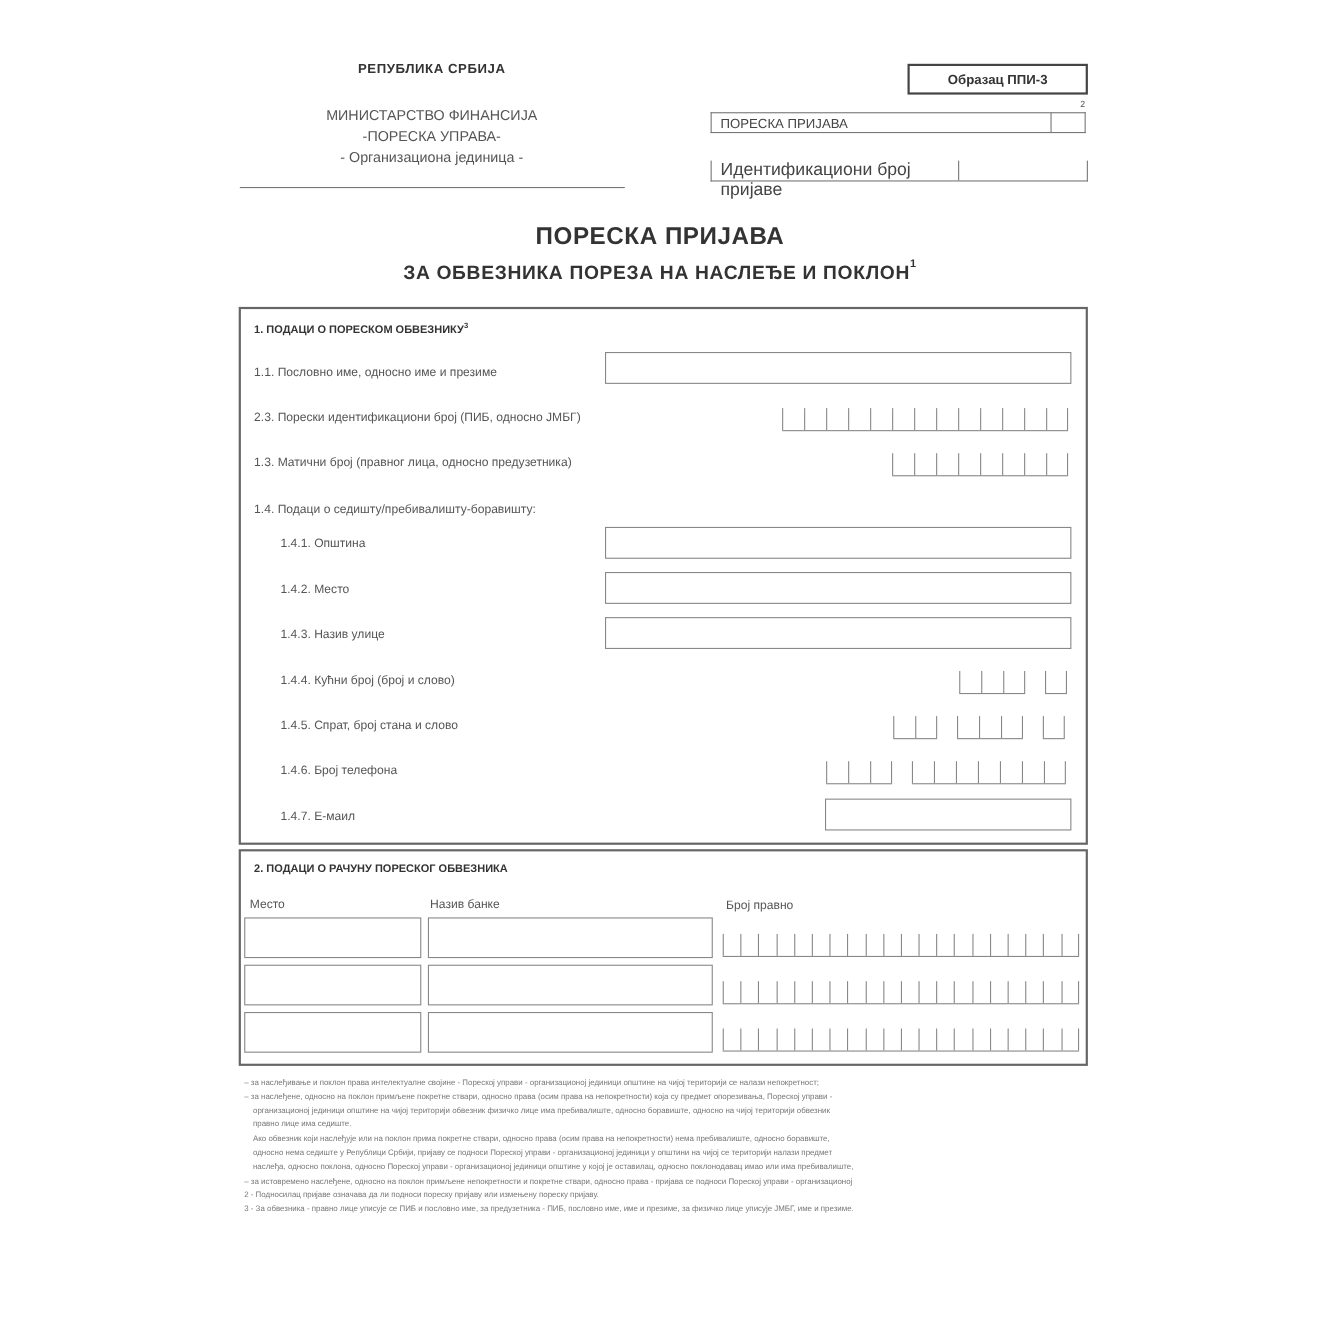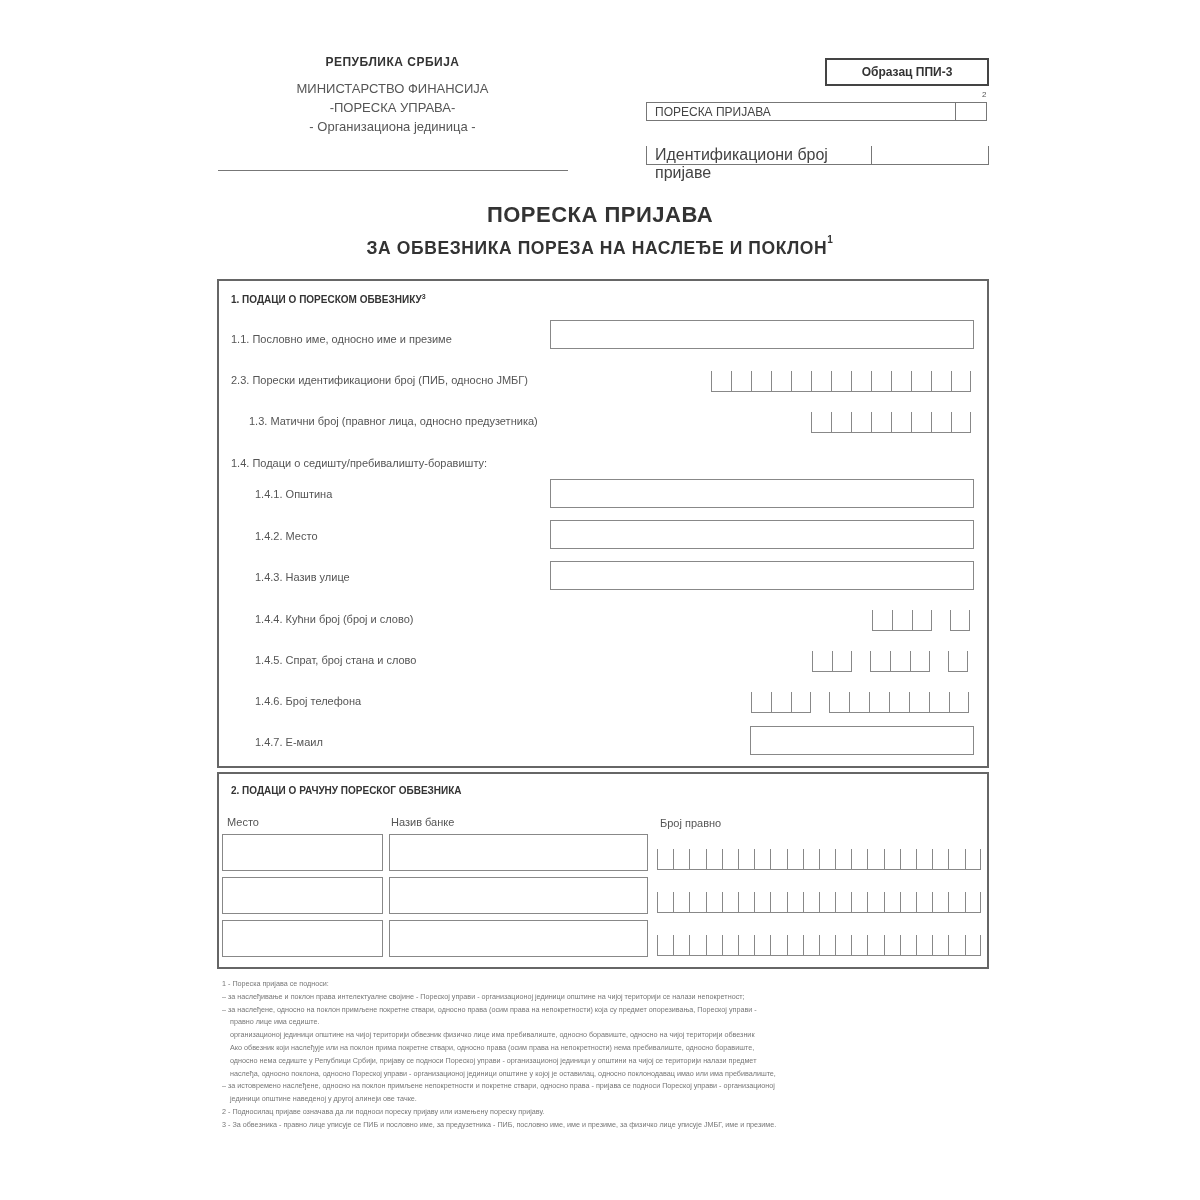--- a/index.html
+++ b/index.html
@@ -2,21 +2,21 @@
 <html><head>
 <meta charset="utf-8">
 <style>
   html, body { margin: 0; padding: 0; background: #ffffff; }
   body { width: 1200px; height: 1200px; position: relative; overflow: hidden;
          font-family: "Liberation Sans", sans-serif; color: #3a3a3a; }
   .abs { position: absolute; }
 
   
   .hdr-left { left: 215px; top: 55px; width: 355px; text-align: center; }
-  .hdr-left .republic { font-size: 12px; font-weight: bold; letter-spacing: 0.5px; color: #333; margin-bottom: 10px; }
+  .hdr-left .republic { font-size: 12px; font-weight: bold; letter-spacing: 0.5px; color: #333; margin-bottom: 26px; }
   .hdr-left .line { font-size: 13px; color: #555; line-height: 19px; }
   .hdr-rule { left: 218px; top: 170px; width: 350px; height: 0; border-top: 1.5px solid #777; }
 
   
   .form-code { left: 825px; top: 58px; width: 160px; height: 24px; border: 2px solid #444;
                font-size: 12px; font-weight: bold; display: flex; align-items: center; justify-content: center; color: #333; }
   .supnote-2 { left: 982px; top: 90px; font-size: 8px; color: #555; }
   .type-table { left: 646px; top: 102px; width: 341px; border-collapse: collapse; }
   .type-table td { border: 1.5px solid #777; height: 17px; font-size: 12px; color: #444; padding: 0 0 0 8px; }
   .type-table td.box { width: 30px; padding: 0; }
@@ -101,21 +101,21 @@
         <div class="cell" style="width: 20px;"></div>
         <div class="cell" style="width: 20px;"></div>
         <div class="cell" style="width: 20px;"></div>
         <div class="cell" style="width: 20px;"></div>
         <div class="cell" style="width: 20px;"></div>
         <div class="cell" style="width: 20px;"></div>
         <div class="cell" style="width: 20px;"></div>
       </div>
     </div>
 
-  <div class="label" style="left:30px; top:134px">1.3. Матични број (правног лица, односно предузетника)</div>
+  <div class="label" style="left:12px; top:134px">1.3. Матични број (правног лица, односно предузетника)</div>
   <div class="comb" style="left:592px; top:131px">
       <div class="grp">
         <div class="cell" style="width: 20px;"></div>
         <div class="cell" style="width: 20px;"></div>
         <div class="cell" style="width: 20px;"></div>
         <div class="cell" style="width: 20px;"></div>
         <div class="cell" style="width: 20px;"></div>
         <div class="cell" style="width: 20px;"></div>
         <div class="cell" style="width: 20px;"></div>
         <div class="cell" style="width: 20px;"></div>
@@ -265,25 +265,23 @@
         <div class="cell" style="width: 16.2px;"></div>
         <div class="cell" style="width: 16.2px;"></div>
         <div class="cell" style="width: 16.2px;"></div>
         <div class="cell" style="width: 16.2px;"></div>
         <div class="cell" style="width: 16.2px;"></div>
       </div>
     </div>
 </div>
 
 <div class="abs footnotes">
-  <p>1 - Пореска пријава се подноси:</p>
   <p>– за наслеђивање и поклон права интелектуалне својине - Пореској управи - организационој јединици општине на чијој територији се налази непокретност;</p>
   <p>– за наслеђене, односно на поклон примљене покретне ствари, односно права (осим права на непокретности) која су предмет опорезивања, Пореској управи -</p>
+  <p class="indent">организационој јединици општине на чијој територији обвезник физичко лице има пребивалиште, односно боравиште, односно на чијој територији обвезник</p>
   <p class="indent">правно лице има седиште.</p>
-  <p class="indent">организационој јединици општине на чијој територији обвезник физичко лице има пребивалиште, односно боравиште, односно на чијој територији обвезник</p>
   <p class="indent">Ако обвезник који наслеђује или на поклон прима покретне ствари, односно права (осим права на непокретности) нема пребивалиште, односно боравиште,</p>
   <p class="indent">односно нема седиште у Републици Србији, пријаву се подноси Пореској управи - организационој јединици у општини на чијој се територији налази предмет</p>
   <p class="indent">наслеђа, односно поклона, односно Пореској управи - организационој јединици општине у којој је оставилац, односно поклонодавац имао или има пребивалиште,</p>
   <p>– за истовремено наслеђене, односно на поклон примљене непокретности и покретне ствари, односно права - пријава се подноси Пореској управи - организационој</p>
-  <p class="indent">јединици општине наведеној у другој алинеји ове тачке.</p>
   <p>2 - Подносилац пријаве означава да ли подноси пореску пријаву или измењену пореску пријаву.</p>
   <p>3 - За обвезника - правно лице уписује се ПИБ и пословно име, за предузетника - ПИБ, пословно име, име и презиме, за физичко лице уписује ЈМБГ, име и презиме.</p>
 </div>
 
 </body></html>

